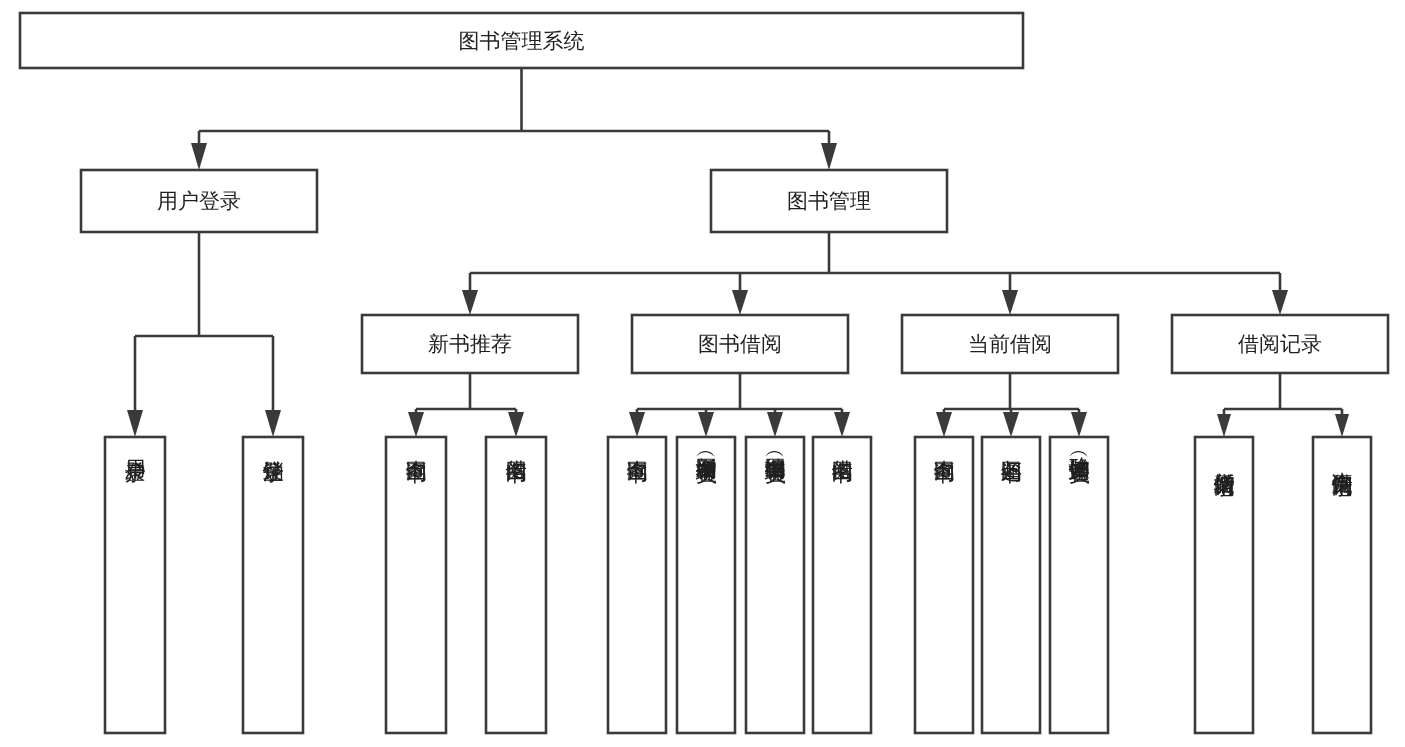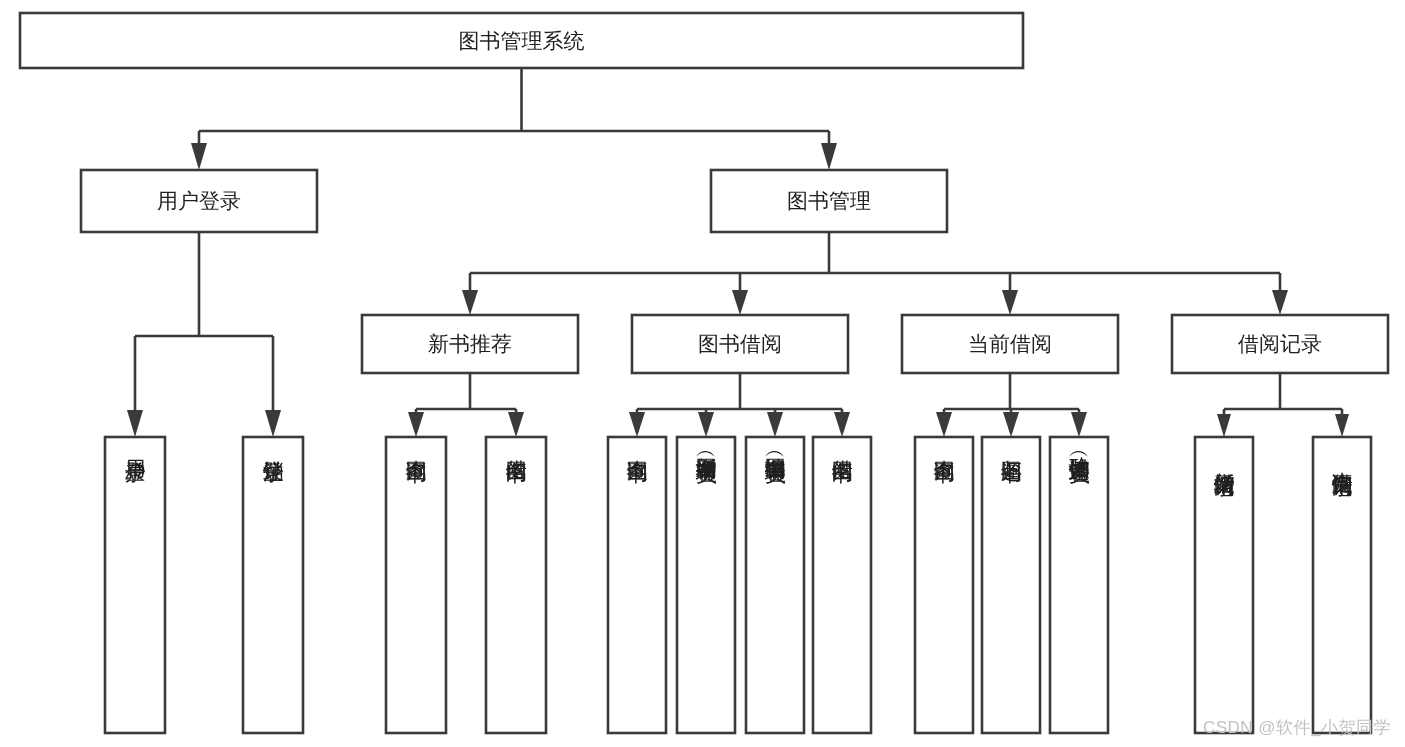--- a/index.html
+++ b/index.html
@@ -238,15 +238,14 @@
   <div class="vbox-wrap" style="left:1050px; top:437px; width:58px; height:296px; padding-top:3px;">
     <span class="node-label-v" style="position:relative;">确认归还（管理员）</span>
   </div>
   <div class="vbox-wrap" style="left:1195px; top:437px; width:58px; height:296px; padding-top:18px;">
     <span class="node-label-v" style="position:relative;">新增借阅记录</span>
   </div>
   <div class="vbox-wrap" style="left:1313px; top:437px; width:58px; height:296px; padding-top:18px;">
     <span class="node-label-v" style="position:relative;">查询借阅记录</span>
   </div>
 
-  <div id="watermark">CSDN @软件_小贺同学</div>
 
 </div>
 
 </body></html>

